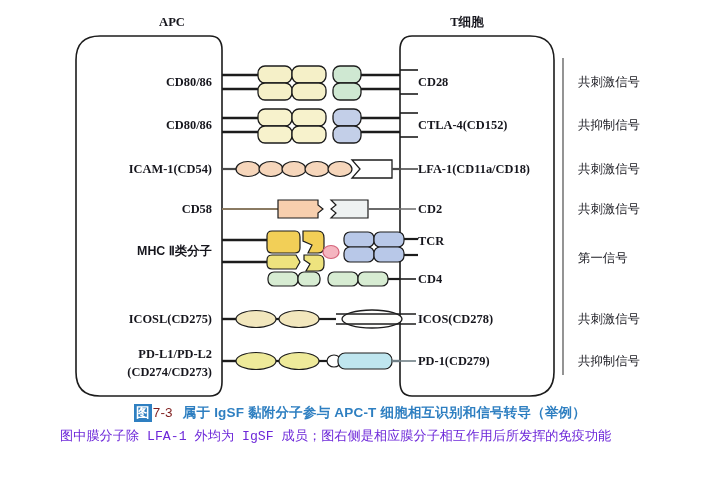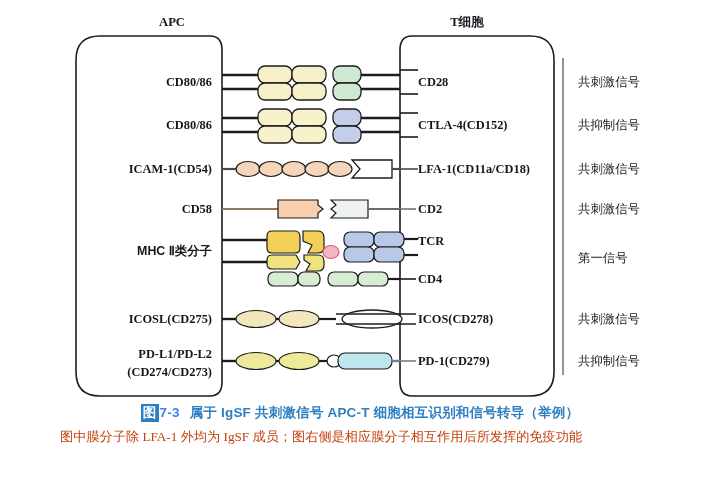--- a/index.html
+++ b/index.html
@@ -17,24 +17,24 @@
   .cap-wrap{position:absolute;left:0;top:404px;width:720px;}
   .cap-line1{
     font-family:"Liberation Sans", sans-serif;
     font-size:13.5px;color:#2e7fc1;font-weight:bold;
     text-align:center;letter-spacing:0.2px;white-space:nowrap;
   }
   .fig-badge{
     display:inline-block;background:#2e7fc1;color:#ffffff;
     padding:0 2px;margin-right:1px;font-weight:bold;
   }
-  .fig-num{color:#3b82f6;margin-right:10px;font-weight:bold;}
+  .fig-num{color:#7f1d1d;margin-right:10px;font-weight:normal;}
   .cap-body{
-    font-family:Liberation Serif, serif;
-    font-size:13.2px;color:#c2410c;line-height:20px;
+    font-family:Liberation Mono, monospace;
+    font-size:13.2px;color:#6d28d9;line-height:20px;
     width:600px;margin:5px auto 0 auto;text-align:left;
   }
   .lbl{font-family:"Liberation Serif", serif;font-size:12.4px;font-weight:bold;fill:#16161d;}
   .lbl-cjk{font-family:"Liberation Sans", sans-serif;font-size:12.4px;font-weight:bold;fill:#16161d;}
   .cell-title{font-family:"Liberation Serif", serif;font-size:12.6px;font-weight:bold;fill:#16161d;}
   .sig{font-family:"Liberation Sans", sans-serif;font-size:12.4px;fill:#16161d;}
 </style>
 </head>
 <body>
 
@@ -226,18 +226,18 @@
       <line x1="400" y1="361" x2="416" y2="361" stroke="#6f7f86" stroke-width="1.6"></line>
       <text class="lbl" x="212" y="358" text-anchor="end">PD-L1/PD-L2</text>
       <text class="lbl" x="212" y="376" text-anchor="end">(CD274/CD273)</text>
       <text class="lbl" x="418" y="365">PD-1(CD279)</text>
       <text class="sig" x="578" y="365">共抑制信号</text>
     </g>
   </svg>
 
   <div class="cap-wrap">
     <div class="cap-line1">
-      <span class="fig-badge">图</span><span class="fig-num">7-3</span><span>属于 IgSF 共刺激信号 APC-T 细胞相互识别和信号转导（举例）</span>
+      <span class="fig-badge">图</span><span class="fig-num">7-3</span><span>属于 IgSF 黏附分子参与 APC-T 细胞相互识别和信号转导（举例）</span>
     </div>
     <div class="cap-body">图中膜分子除 LFA-1 外均为 IgSF 成员；图右侧是相应膜分子相互作用后所发挥的免疫功能</div>
   </div>
 
 </div>
 
 </body></html>

